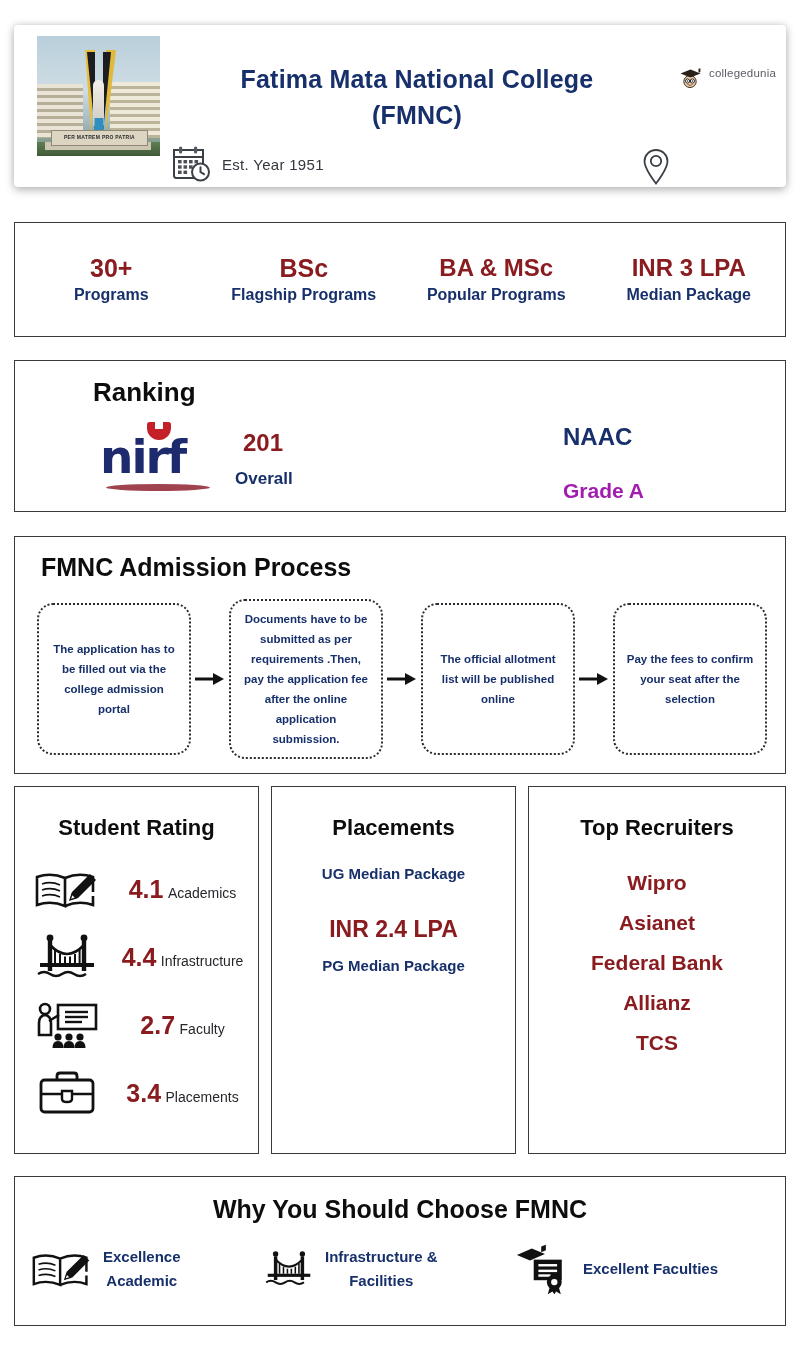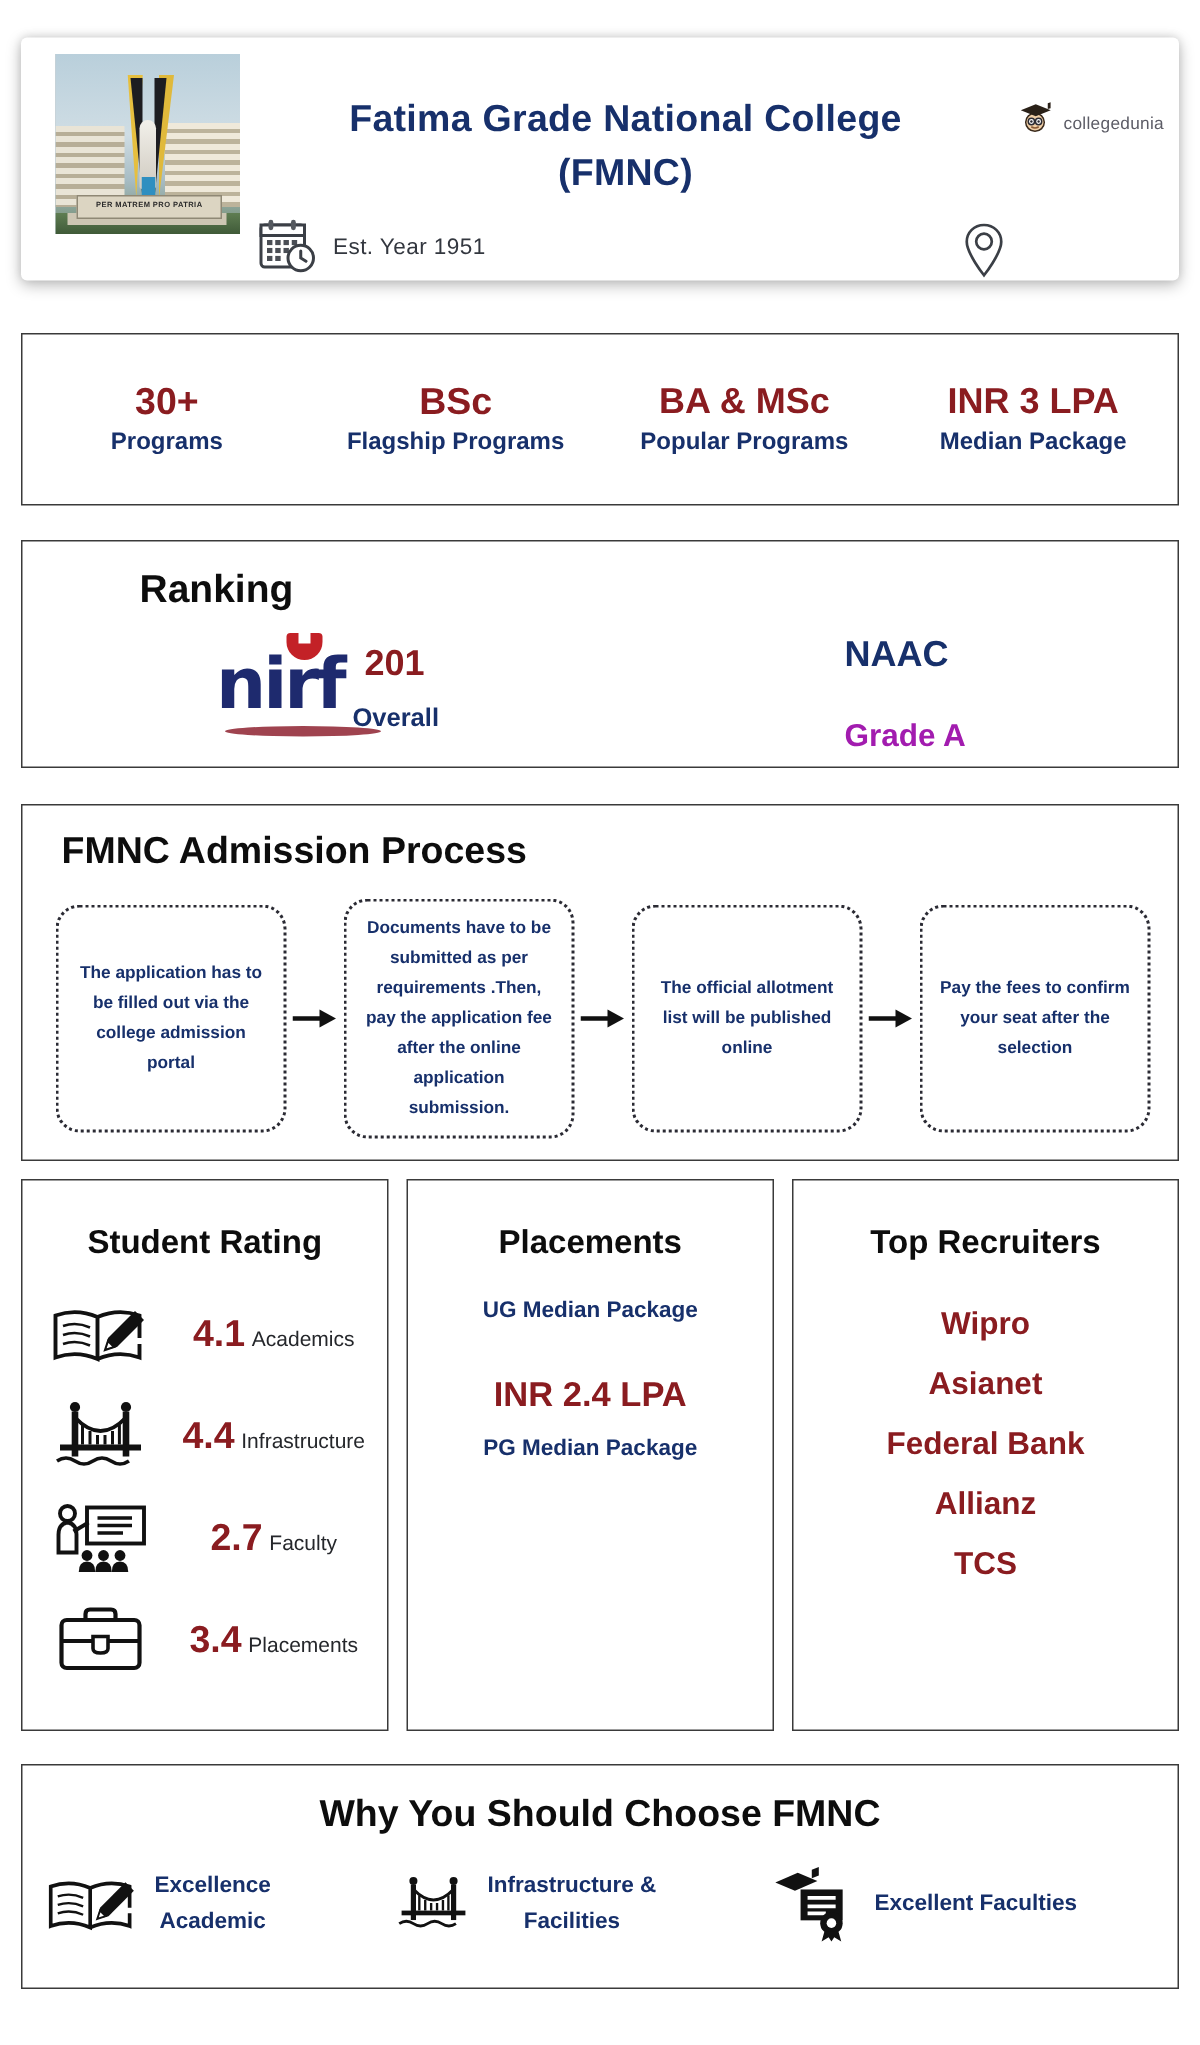--- a/index.html
+++ b/index.html
@@ -56,41 +56,41 @@
   .ph-ground{position:absolute;left:0;right:0;bottom:0;height:14px;
     background:linear-gradient(#5f7d52,#3f5a38);}
   .ph-step{position:absolute;left:8px;top:106px;width:106px;height:8px;
     background:#cdc6b3;}
 
   .college-title{
     position:absolute;left:168px;top:36px;width:470px;
     text-align:center;color:#17306b;font-weight:bold;font-size:25px;
     line-height:36px;letter-spacing:.2px;
   }
-  .cd-logo{position:absolute;right:10px;top:42px;display:flex;align-items:flex-end;gap:5px;}
+  .cd-logo{position:absolute;right:10px;top:42px;display:flex;align-items:flex-start;gap:5px;}
   .cd-mark{width:26px;height:22px;position:relative;}
   .cd-name{font-size:11.5px;color:#5c5c66;letter-spacing:.2px;}
 
   .meta-est{position:absolute;left:158px;top:120px;display:flex;align-items:center;gap:10px;}
   .meta-loc{position:absolute;left:560px;top:122px;display:flex;align-items:flex-end;gap:6px;flex-direction:column;}
   .meta-text{font-size:15px;color:#33373f;letter-spacing:.3px;}
 
   
   .stats-card{left:14px;top:222px;width:772px;height:115px;}
   .stats-row{position:absolute;inset:0;display:flex;align-items:center;}
   .stat{flex:1;text-align:center;}
   .stat .big{color:#8a1c20;font-weight:bold;font-size:24px;line-height:30px;}
   .stat .sub{color:#17306b;font-weight:bold;font-size:16px;line-height:24px;}
   .stat.s1 .big{font-size:25px;}
   .stat.s2 .big{font-size:25px;}
 
   
   .rank-card{left:14px;top:360px;width:772px;height:152px;}
   .rank-title{position:absolute;left:78px;top:16px;font-size:26px;font-weight:bold;color:#0d0d0d;}
-  .nirf{position:absolute;left:85px;top:62px;width:122px;height:68px;margin-left:44px;}
+  .nirf{position:absolute;left:85px;top:62px;width:122px;height:68px;}
   .nirf-text{position:absolute;left:0;top:10px;font-size:47px;font-weight:bold;
     color:#1e2a6e;letter-spacing:-2px;line-height:47px;font-family:"DejaVu Sans",sans-serif;}
   .nirf-tulip{position:absolute;left:47px;top:-1px;width:24px;height:18px;
     background:#c32127;border-radius:3px 3px 14px 14px;}
   .nirf-notch{position:absolute;left:55px;top:-1px;width:8px;height:7px;background:#fff;}
   .nirf-swoosh{position:absolute;left:6px;bottom:0px;width:104px;height:7px;
     border-radius:50%;background:#8e2230;opacity:.85;}
   .rank-num{position:absolute;left:228px;top:68px;font-size:24px;font-weight:bold;color:#8a1c20;}
   .rank-sub{position:absolute;left:220px;top:108px;font-size:17px;font-weight:bold;color:#17306b;}
   .naac{position:absolute;left:548px;top:62px;width:200px;text-align:left;}
@@ -154,21 +154,21 @@
       <div class="ph-statue"></div>
       <div class="ph-base"></div>
       <div class="ph-ground"></div>
       <div class="ph-step"></div>
       <div class="ph-plaque">
         <span>PER MATREM PRO PATRIA</span>
       </div>
     </div>
 
     <div class="college-title">
-      <div>Fatima Grade National College</div>
+      <div>Fatima Mata National College</div>
       <div>(FMNC)</div>
     </div>
 
     <div class="cd-logo">
       <span class="cd-mark">
         <svg width="26" height="22" viewBox="0 0 26 22">
           <ellipse cx="12" cy="14.5" rx="6.2" ry="6" fill="#f0cfa6" stroke="#3a2a1c" stroke-width="1"></ellipse>
           <circle cx="9.6" cy="14" r="2.1" fill="#fff" stroke="#2b2b33" stroke-width="1"></circle>
           <circle cx="14.4" cy="14" r="2.1" fill="#fff" stroke="#2b2b33" stroke-width="1"></circle>
           <circle cx="9.6" cy="14" r=".8" fill="#2b2b33"></circle>

